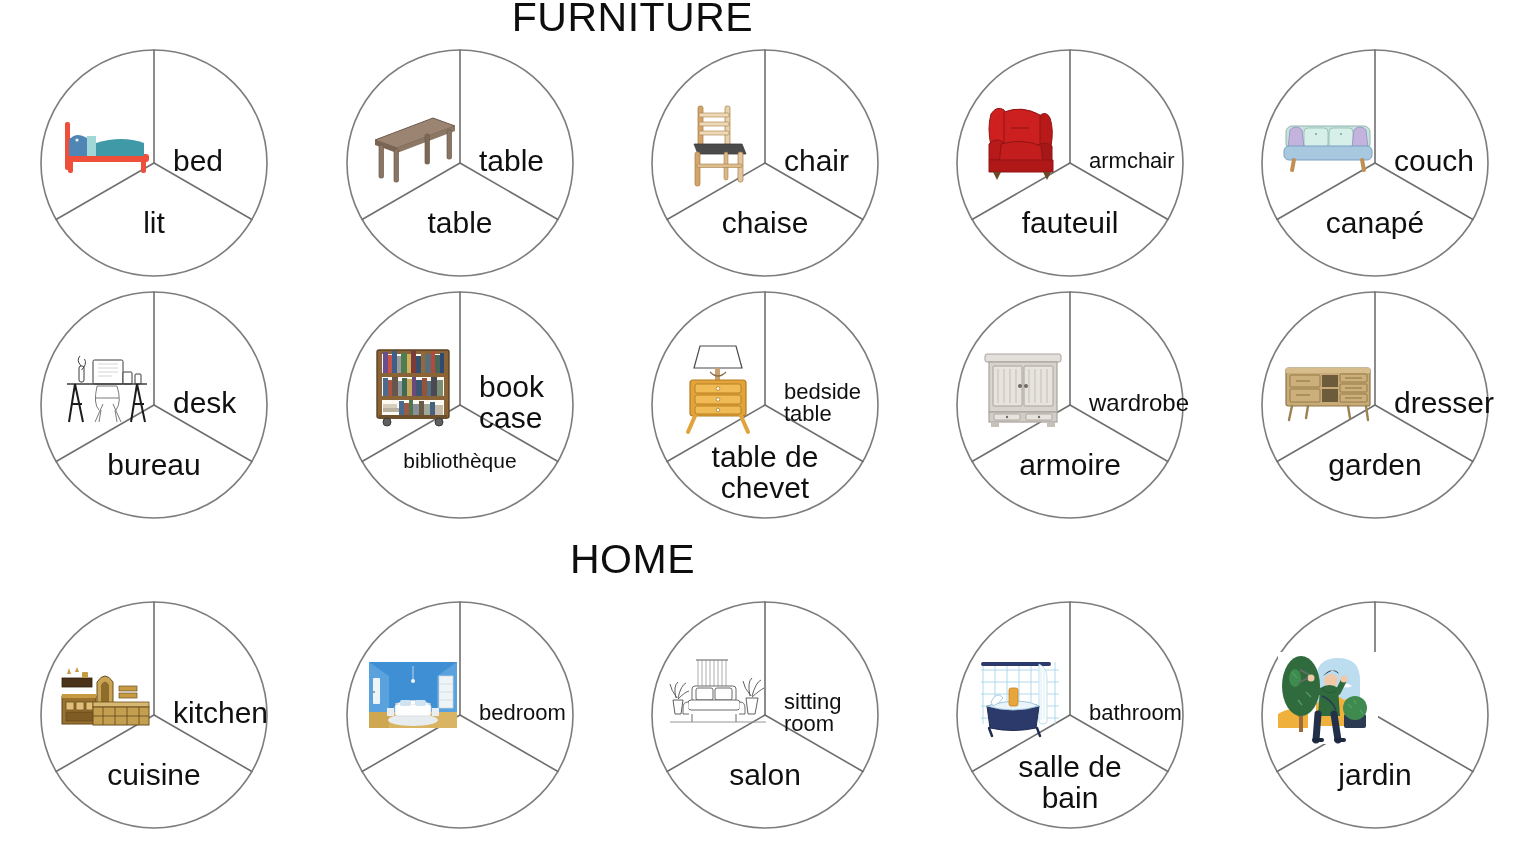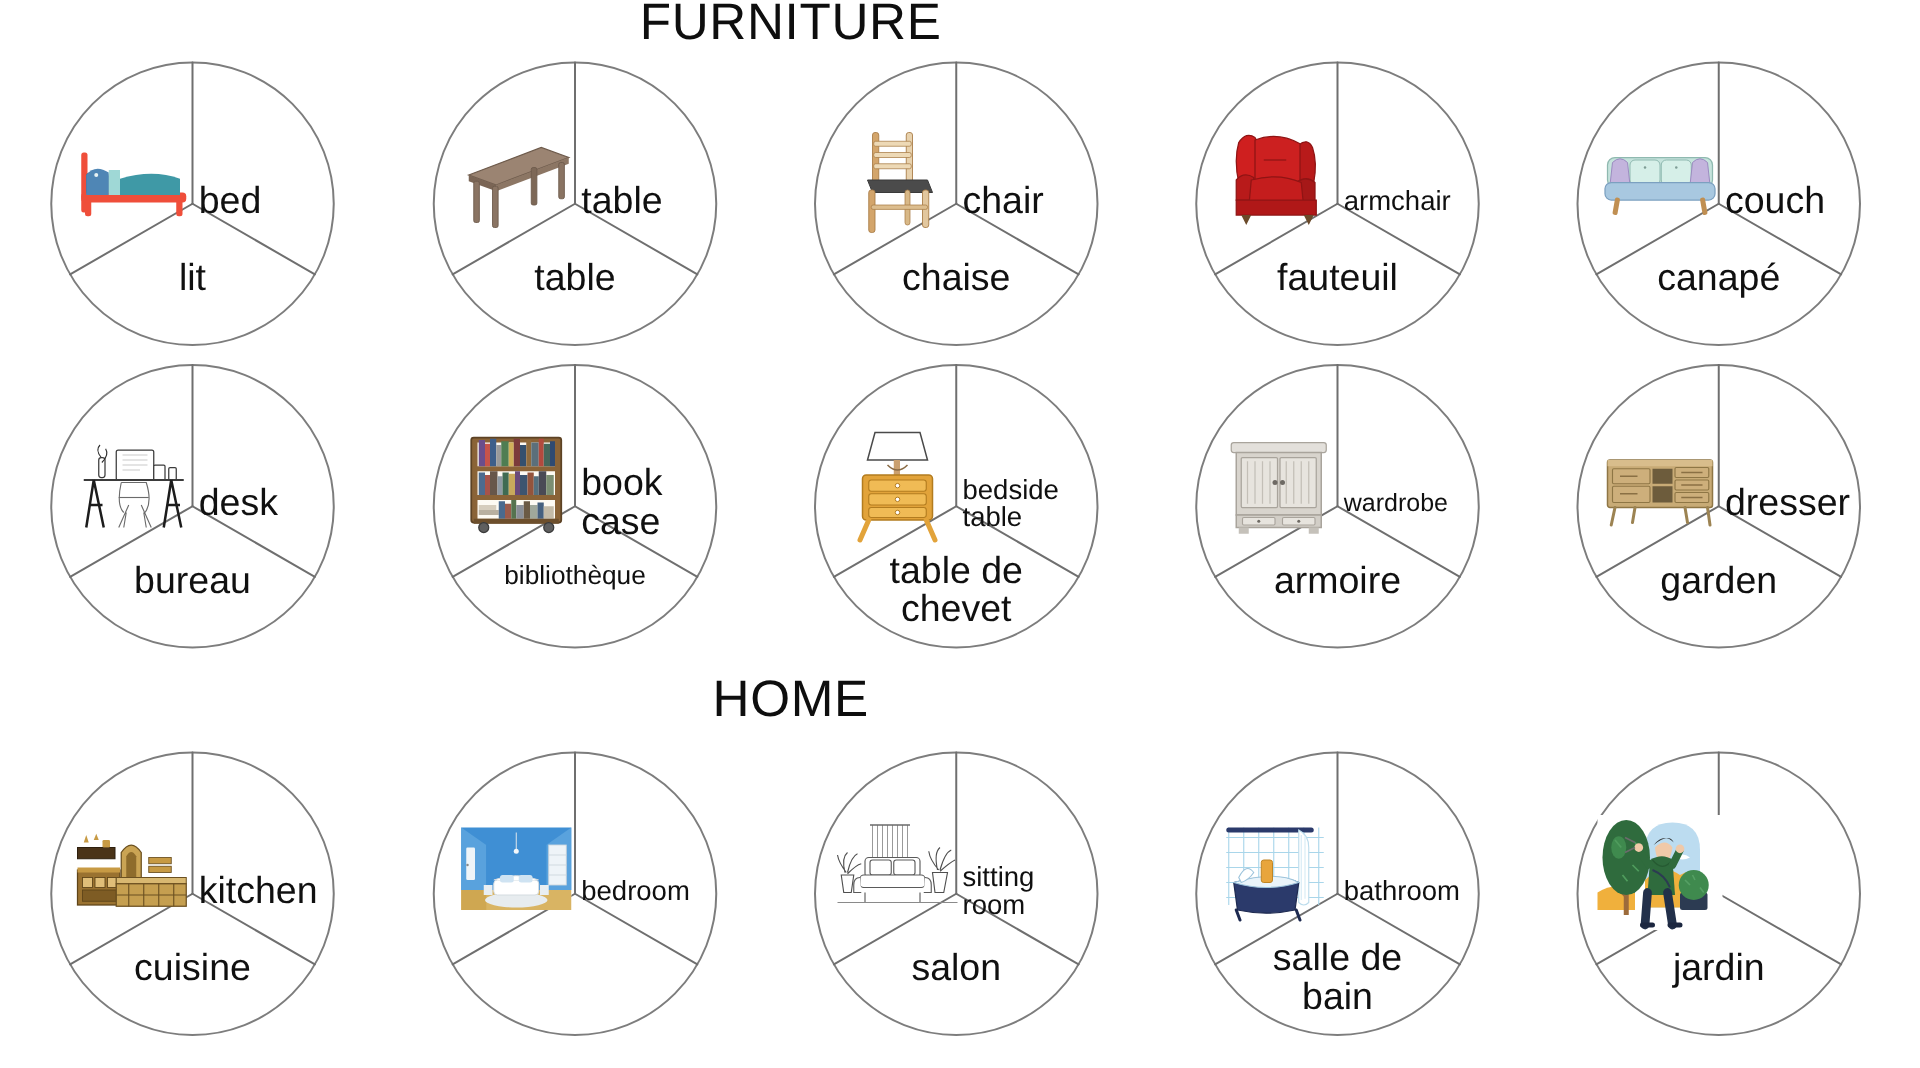--- a/index.html
+++ b/index.html
@@ -32,29 +32,29 @@
     position:absolute;
     font-family:"Liberation Sans","DejaVu Sans",sans-serif;
     color:#101010;
     line-height:1.02;
     white-space:pre-line;
     text-align:center;
     pointer-events:none;
   }
   
   .lbl-en{
-    left:120px;width:116px;
+    left:134px;width:116px;
     top:78px;
     font-size:30px;
     text-align:left;
     display:flex;align-items:center;
     height:70px;
   }
   .lbl-en.sz-sm{font-size:22px;}
-  .lbl-en.sz-xs{font-size:20px;}
+  .lbl-en.sz-xs{font-size:24px;}
   .lbl-en.two{align-items:center;}
   
   .lbl-fr{
     left:8px;width:214px;
     top:160px;
     font-size:30px;
     text-align:center;
     display:flex;align-items:flex-start;justify-content:center;
     height:70px;
   }

